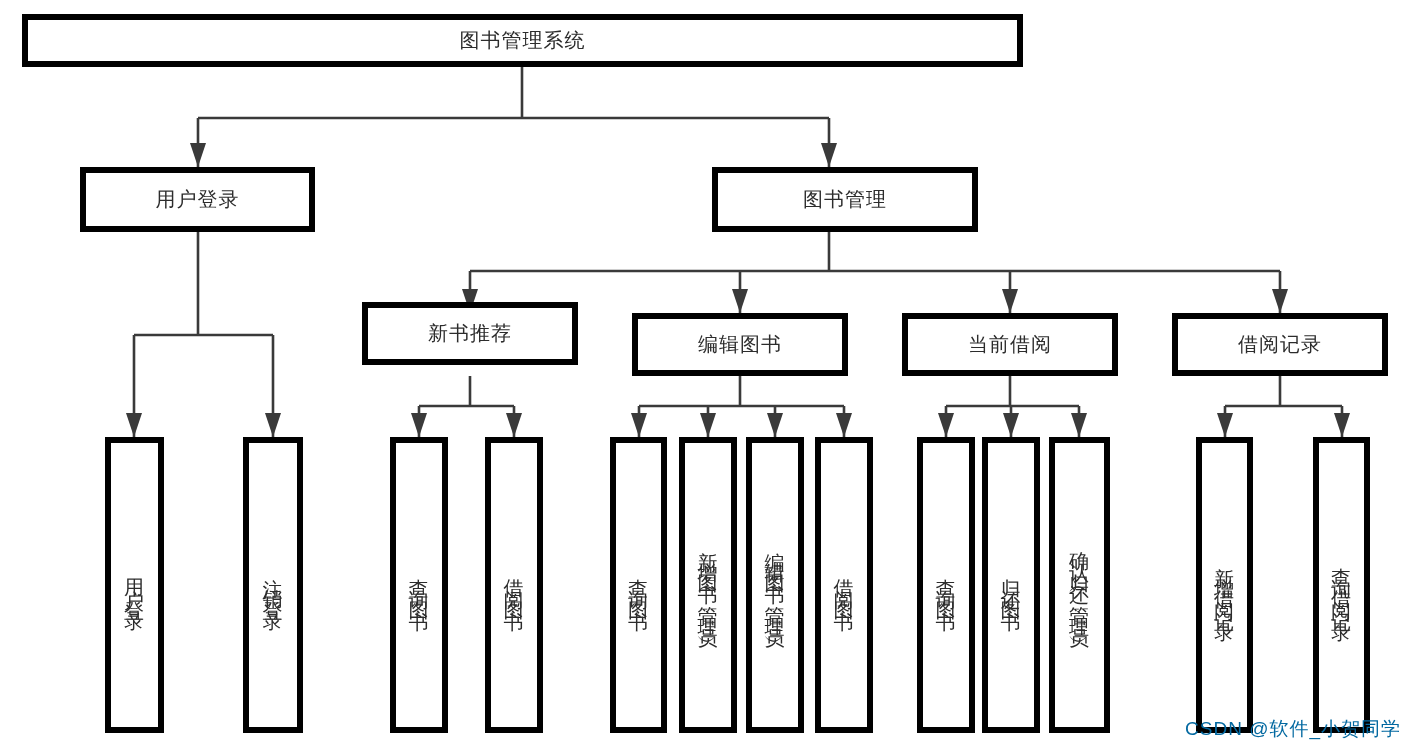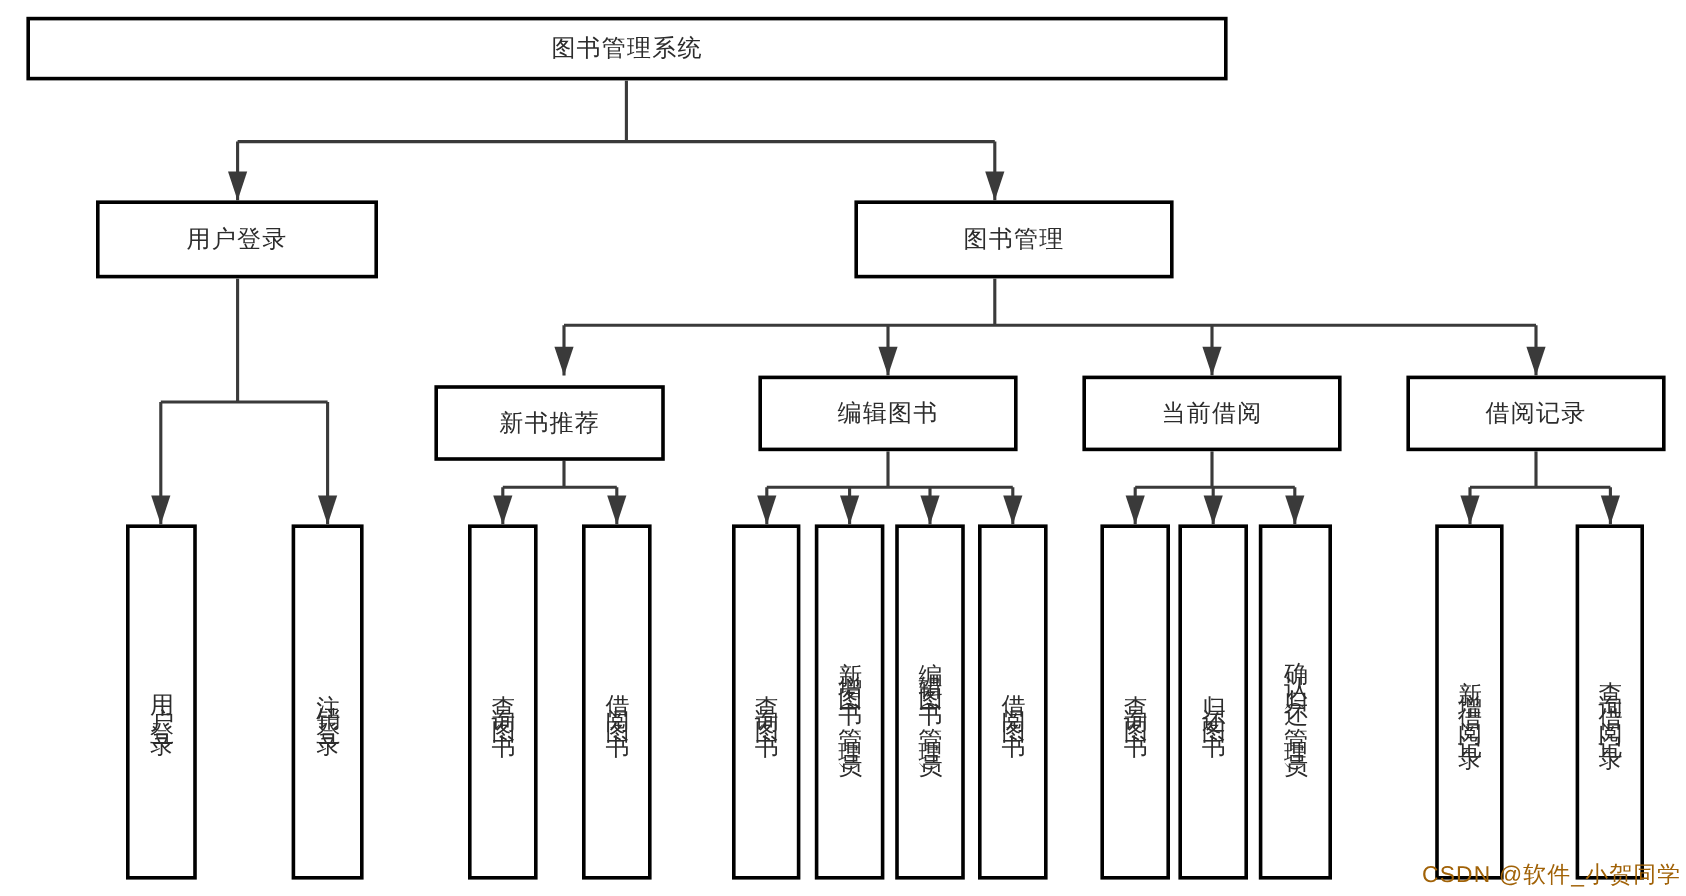--- a/index.html
+++ b/index.html
@@ -27,21 +27,21 @@
     fill: none;
   }
   .wires polygon {
     fill: #3a3a3a;
     stroke: none;
   }
   .node {
     position: absolute;
     box-sizing: border-box;
     background: #ffffff;
-    border: 3px solid #000000;
+    border: 6px solid #000000;
     display: flex;
     align-items: center;
     justify-content: center;
     z-index: 2;
     color: #2c2c2c;
     font-family: Liberation Serif, serif;
   }
   .hbox { font-size: 20px; letter-spacing: 1px; }
   .root-box { font-size: 20px; }
   .vbox span {
@@ -52,21 +52,21 @@
     letter-spacing: 11px;
     color: #2c2c2c;
     white-space: nowrap;
   }
   .watermark {
     position: absolute;
     right: 4px;
     bottom: 5px;
     z-index: 3;
     font-size: 19px;
-    color: #a16207;
+    color: #0369a1;
     letter-spacing: 1px;
   }
 </style>
 </head>
 <body>
 
 <div class="canvas">
 
   <svg class="wires" viewBox="0 0 1405 747" xmlns="http://www.w3.org/2000/svg">
     <g>
@@ -109,21 +109,21 @@
       <polygon points="1217,413 1233,413 1225,437"></polygon>
       <polygon points="1334,413 1350,413 1342,437"></polygon>
     </g>
   </svg>
 
   <div class="node hbox root-box" style="left:22px; top:14px; width:1001px; height:53px;">图书管理系统</div>
 
   <div class="node hbox" style="left:80px; top:167px; width:235px; height:65px;">用户登录</div>
   <div class="node hbox" style="left:712px; top:167px; width:266px; height:65px;">图书管理</div>
 
-  <div class="node hbox" style="left:362px; top:321px; width:192px; height:63px;">新书推荐</div>
+  <div class="node hbox" style="left:362px; top:302px; width:216px; height:63px;">新书推荐</div>
   <div class="node hbox" style="left:632px; top:313px; width:216px; height:63px;">编辑图书</div>
   <div class="node hbox" style="left:902px; top:313px; width:216px; height:63px;">当前借阅</div>
   <div class="node hbox" style="left:1172px; top:313px; width:216px; height:63px;">借阅记录</div>
 
   <div class="node vbox" style="left:105px; top:437px; width:59px; height:296px;">
     <span>用户登录</span>
   </div>
   <div class="node vbox" style="left:243px; top:437px; width:60px; height:296px;">
     <span>注销登录</span>
   </div>

